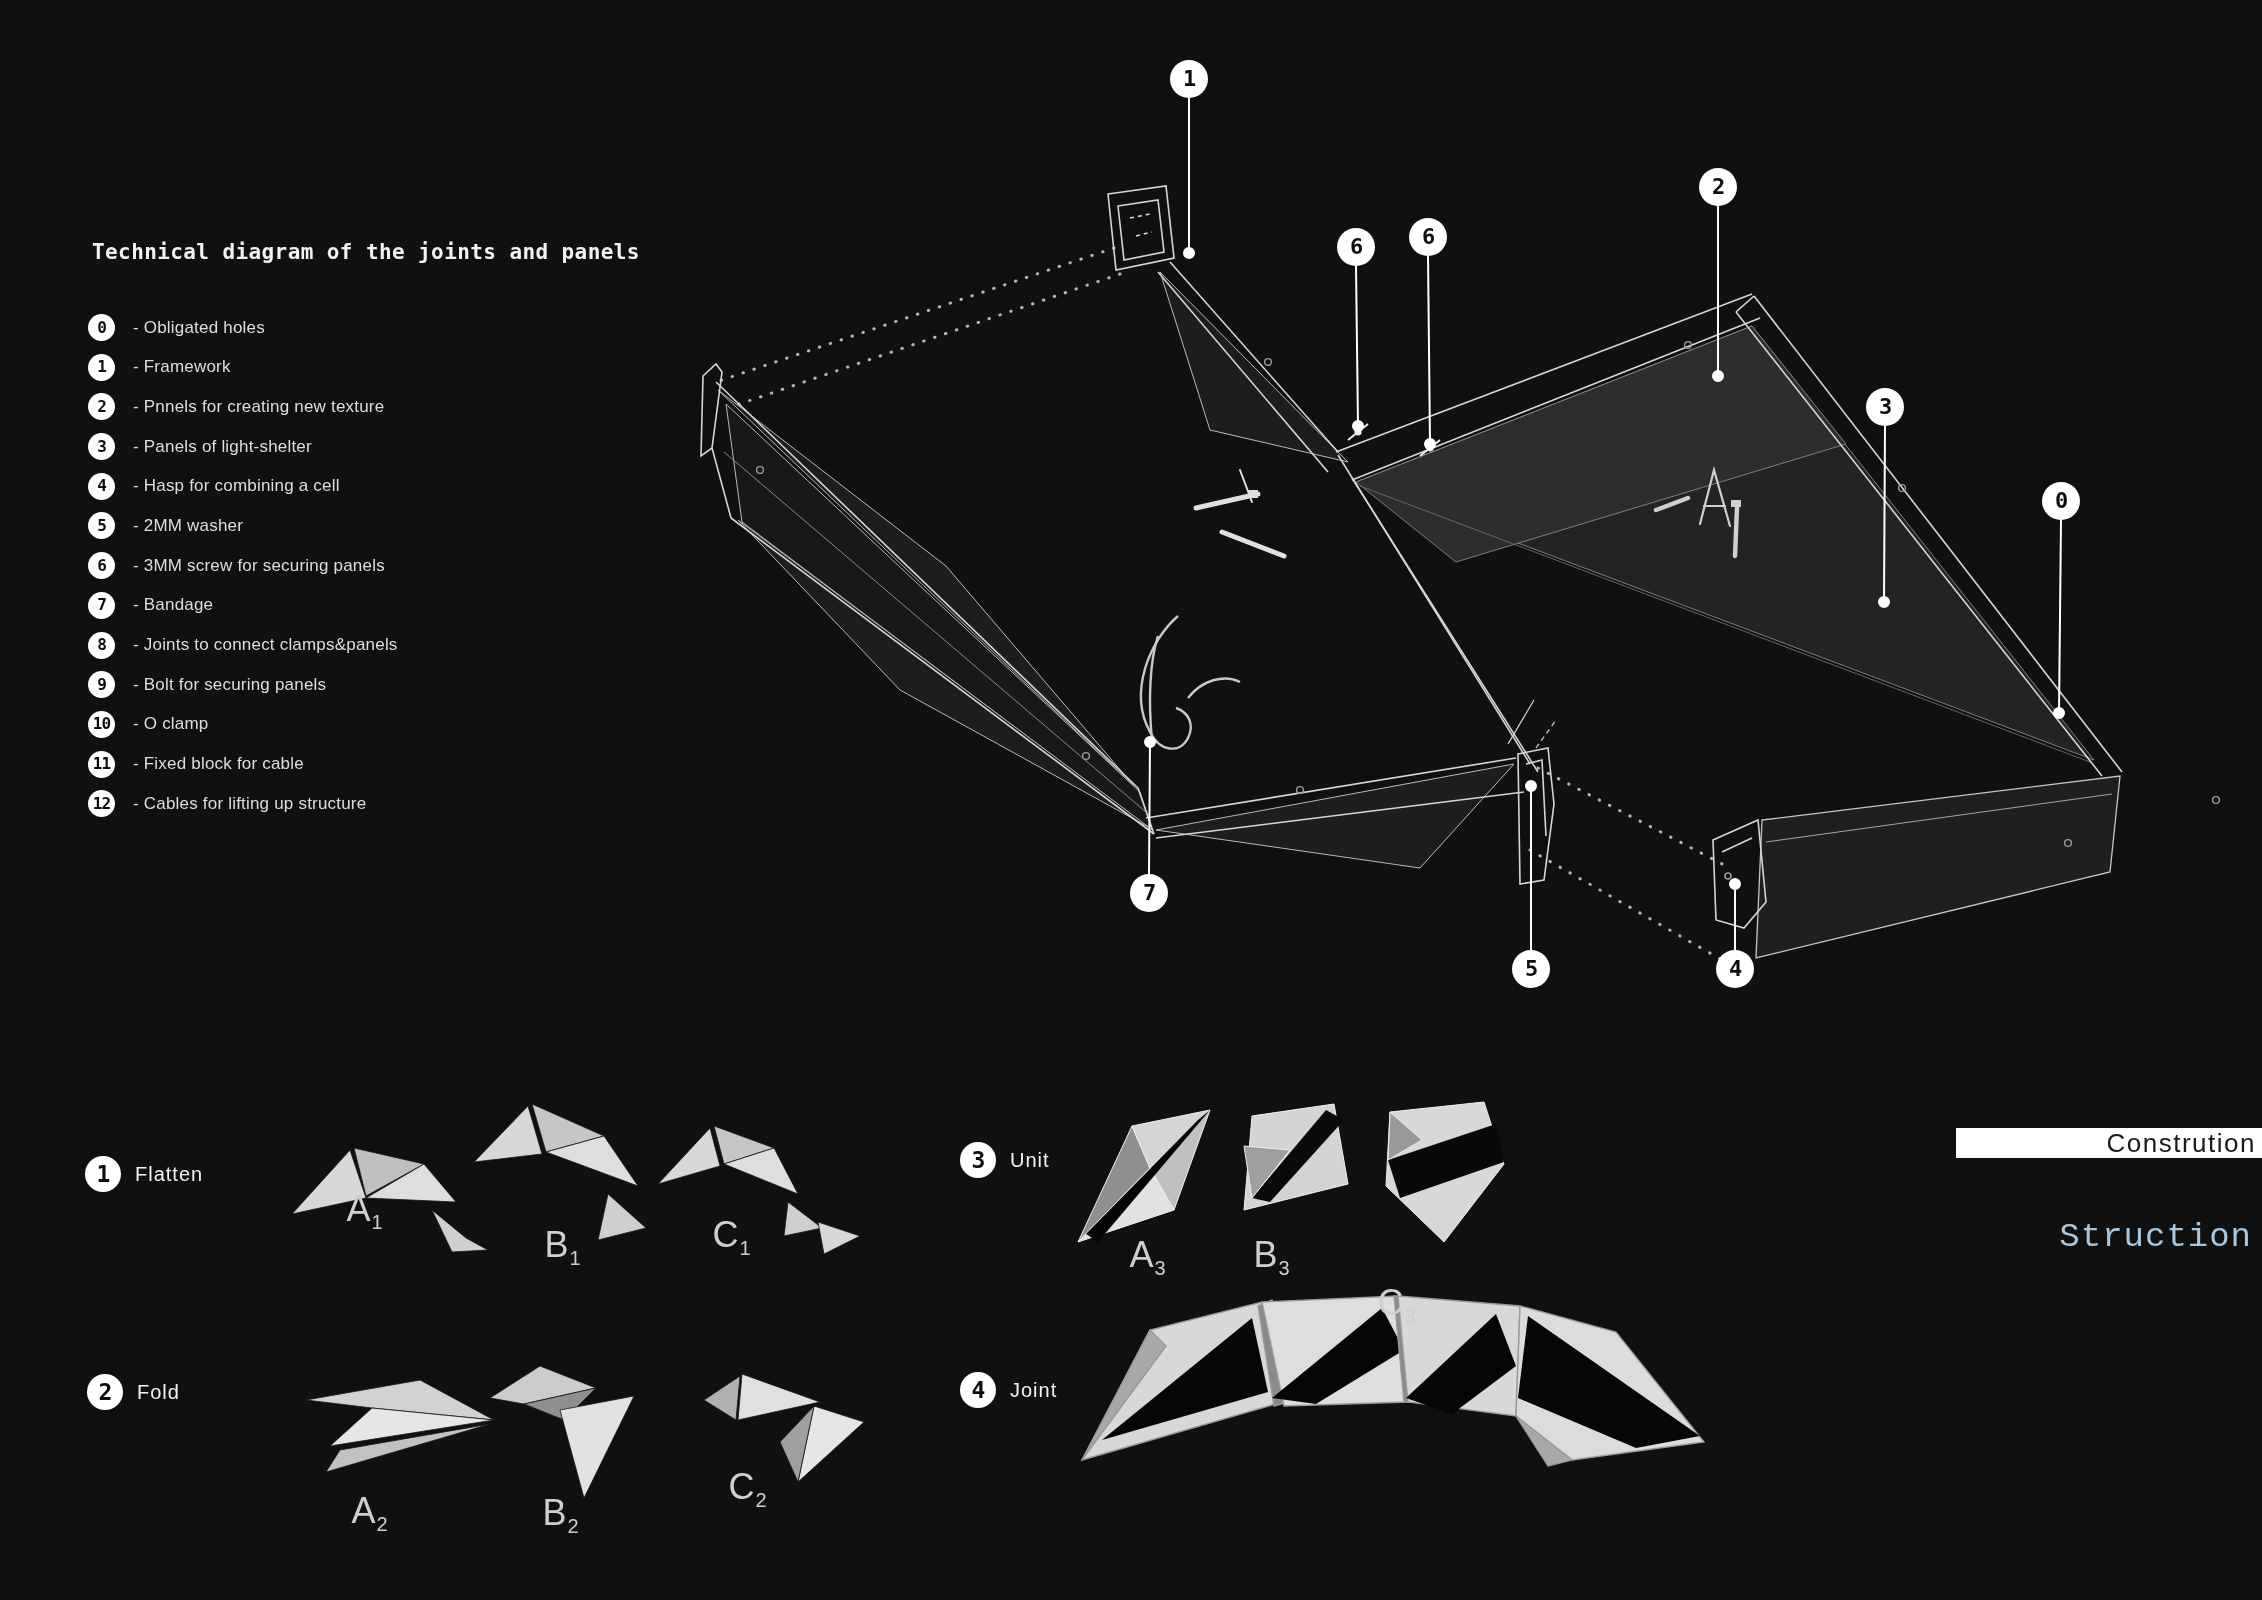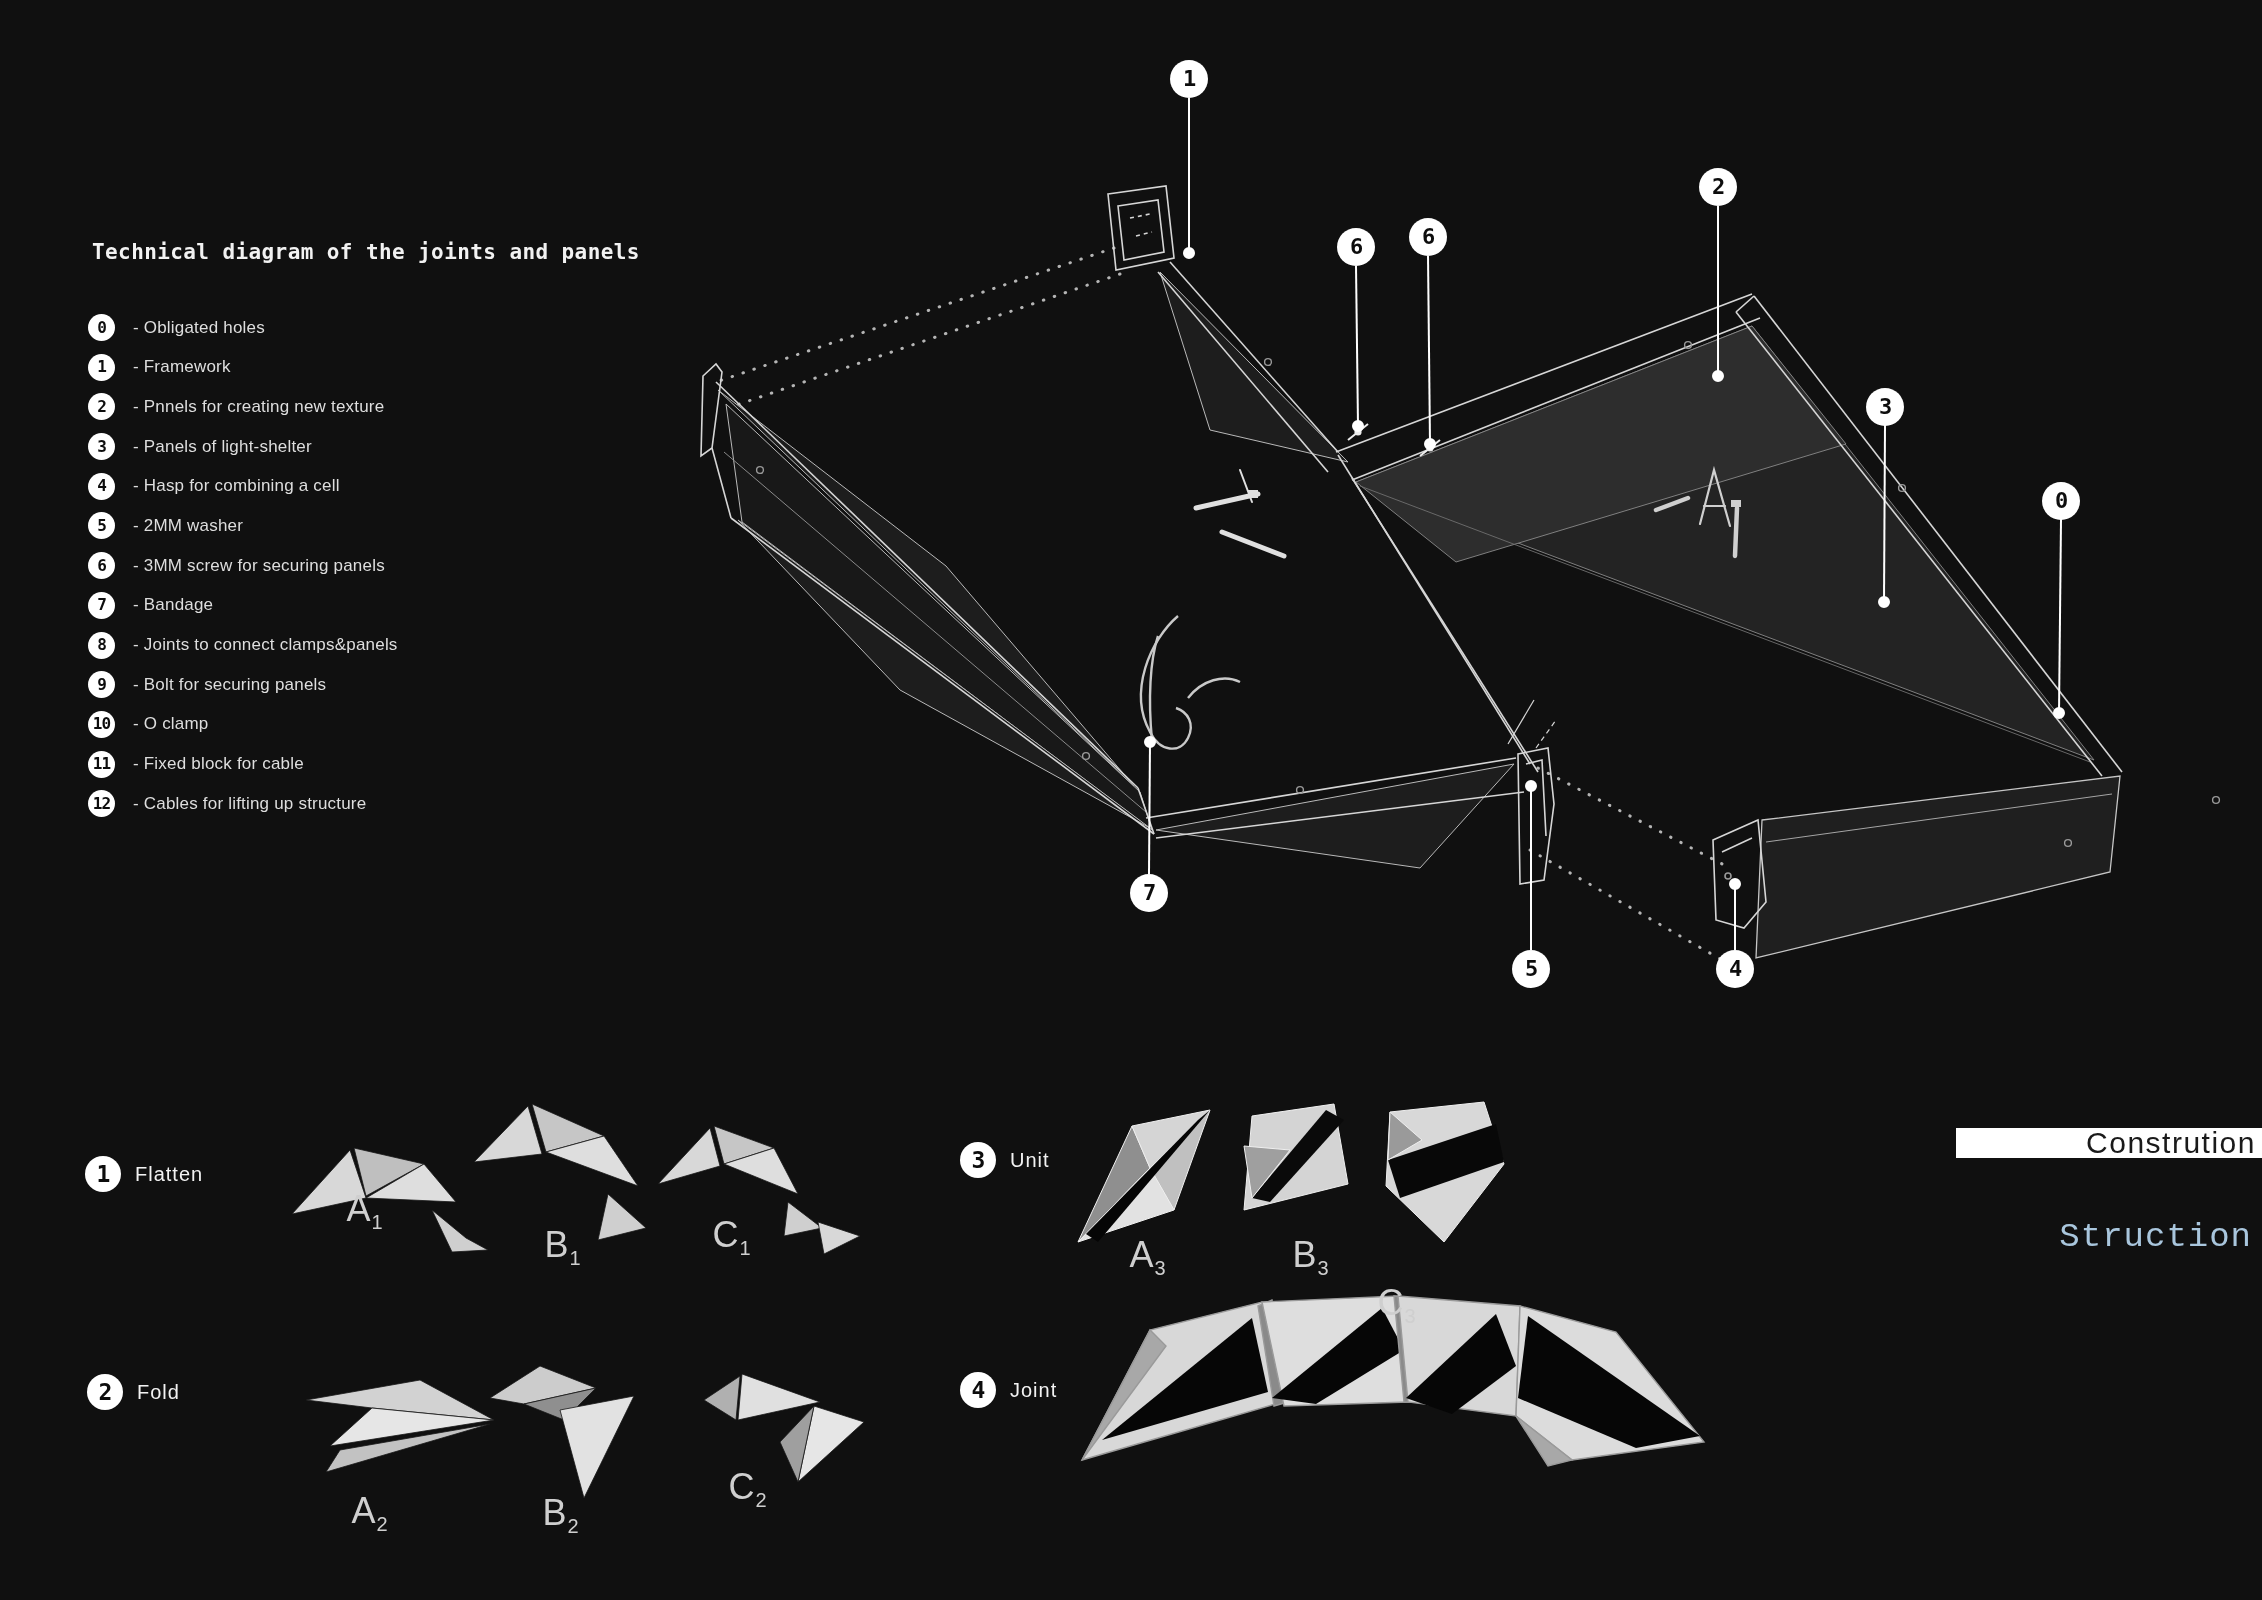--- a/index.html
+++ b/index.html
@@ -35,21 +35,21 @@
   .part-label{
     position:absolute;transform:translateX(-50%);
     font-size:36px;color:#cfcfcf;letter-spacing:1px;font-weight:normal;white-space:nowrap;
   }
   .part-label sub{font-size:20px;}
   
   .construction-bar{
     position:absolute;background:#ffffff;display:flex;align-items:center;justify-content:flex-end;
   }
   .construction-bar span{
-    font-size:30px;color:#1a1a1a;letter-spacing:1.5px;padding-right:6px;font-weight:normal;
+    font-size:26px;color:#1a1a1a;letter-spacing:1.5px;padding-right:6px;font-weight:normal;
   }
   .construction-sub{
     position:absolute;text-align:right;font-size:34px;color:#a9c6dd;letter-spacing:1px;
   }
   .construction-paragraph{
     position:absolute;font-size:17px;line-height:1.33;color:#c9c9c9;
     white-space:pre-line;letter-spacing:.4px;
   }
 </style>
 </head>
@@ -371,21 +371,21 @@
     <span class="section-label">Joint</span>
   </div>
 
   <div class="part-label" style="left:365px;top:1188px;"><span>A</span><sub>1</sub></div>
   <div class="part-label" style="left:563px;top:1224px;"><span>B</span><sub>1</sub></div>
   <div class="part-label" style="left:732px;top:1214px;text-align:right;"><span>C</span><sub>1</sub></div>
   <div class="part-label" style="left:370px;top:1490px;"><span>A</span><sub>2</sub></div>
   <div class="part-label" style="left:561px;top:1492px;"><span>B</span><sub>2</sub></div>
   <div class="part-label" style="left:748px;top:1466px;"><span>C</span><sub>2</sub></div>
   <div class="part-label" style="left:1148px;top:1234px;"><span>A</span><sub>3</sub></div>
-  <div class="part-label" style="left:1311px;top:1234px;"><span>B</span><sub>3</sub></div>
+  <div class="part-label" style="left:1272px;top:1234px;"><span>B</span><sub>3</sub></div>
   <div class="part-label" style="left:1397px;top:1282px;"><span>C</span><sub>3</sub></div>
 
   <div class="construction-bar" style="left:1956px;top:1128px;width:306px;height:30px;">
     <span>Constrution</span>
   </div>
   <div class="construction-sub" style="left:1956px;top:1218px;width:296px;font-family:Liberation Mono, monospace;">Struction</div>
 
 </div>
 
 </body></html>

